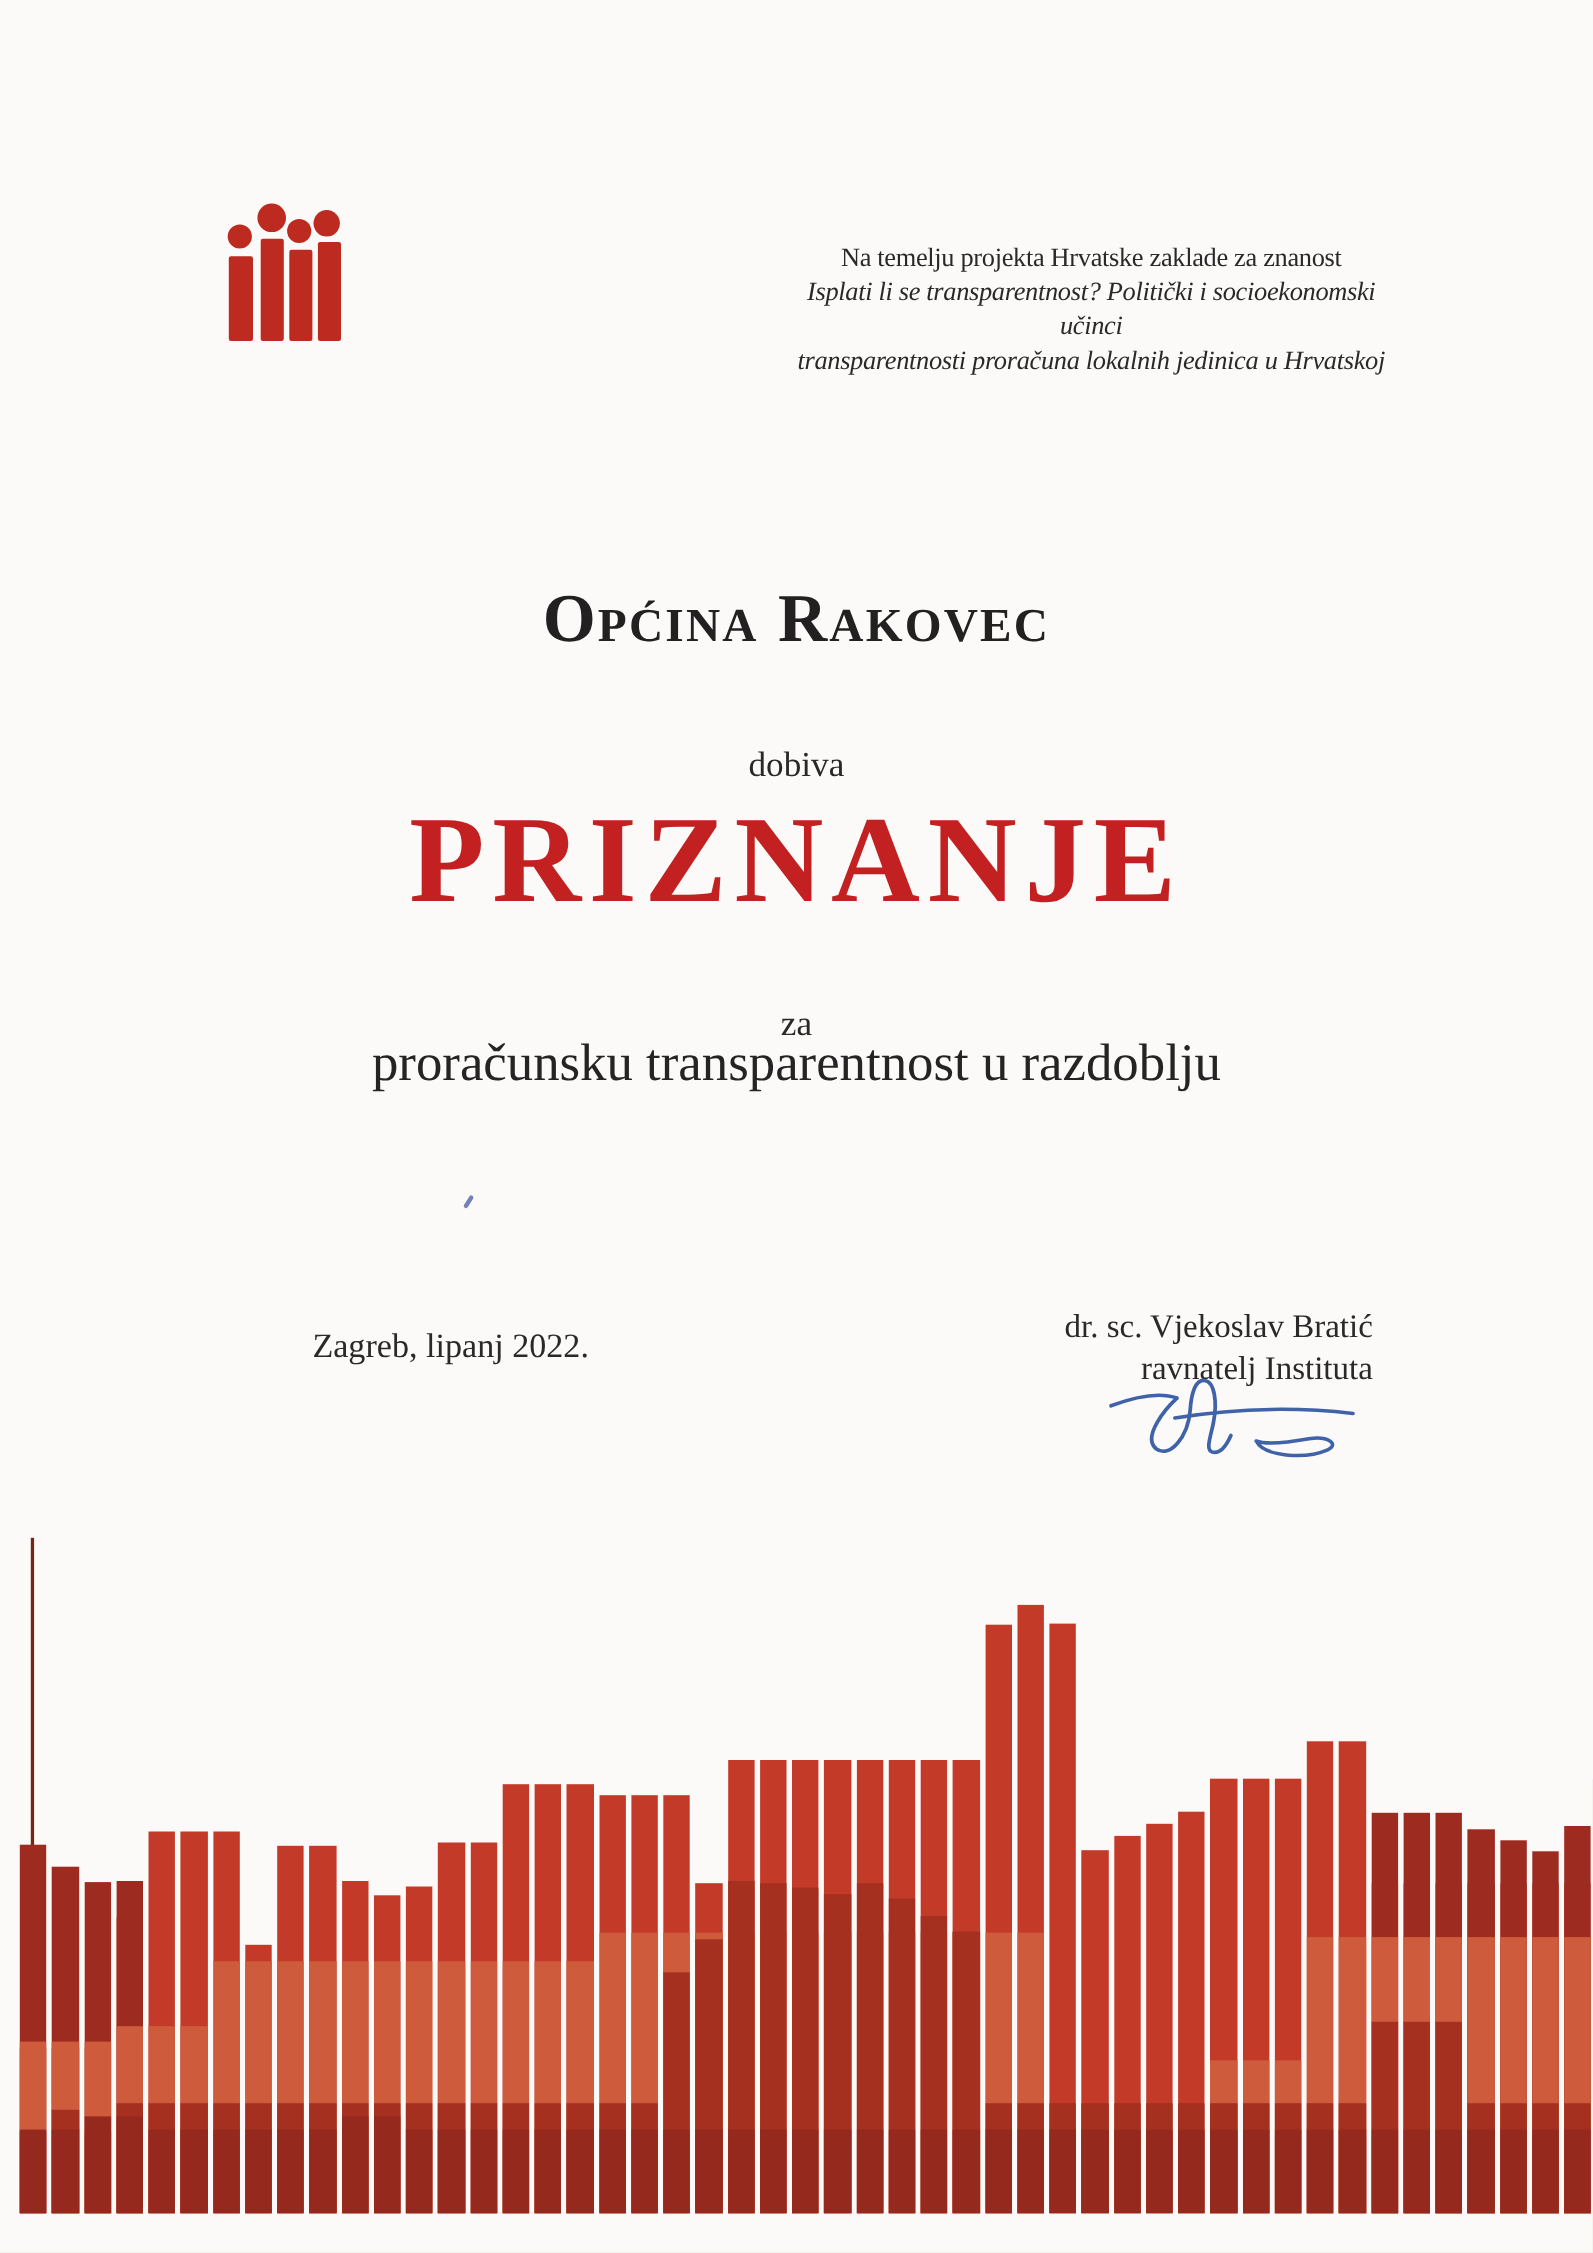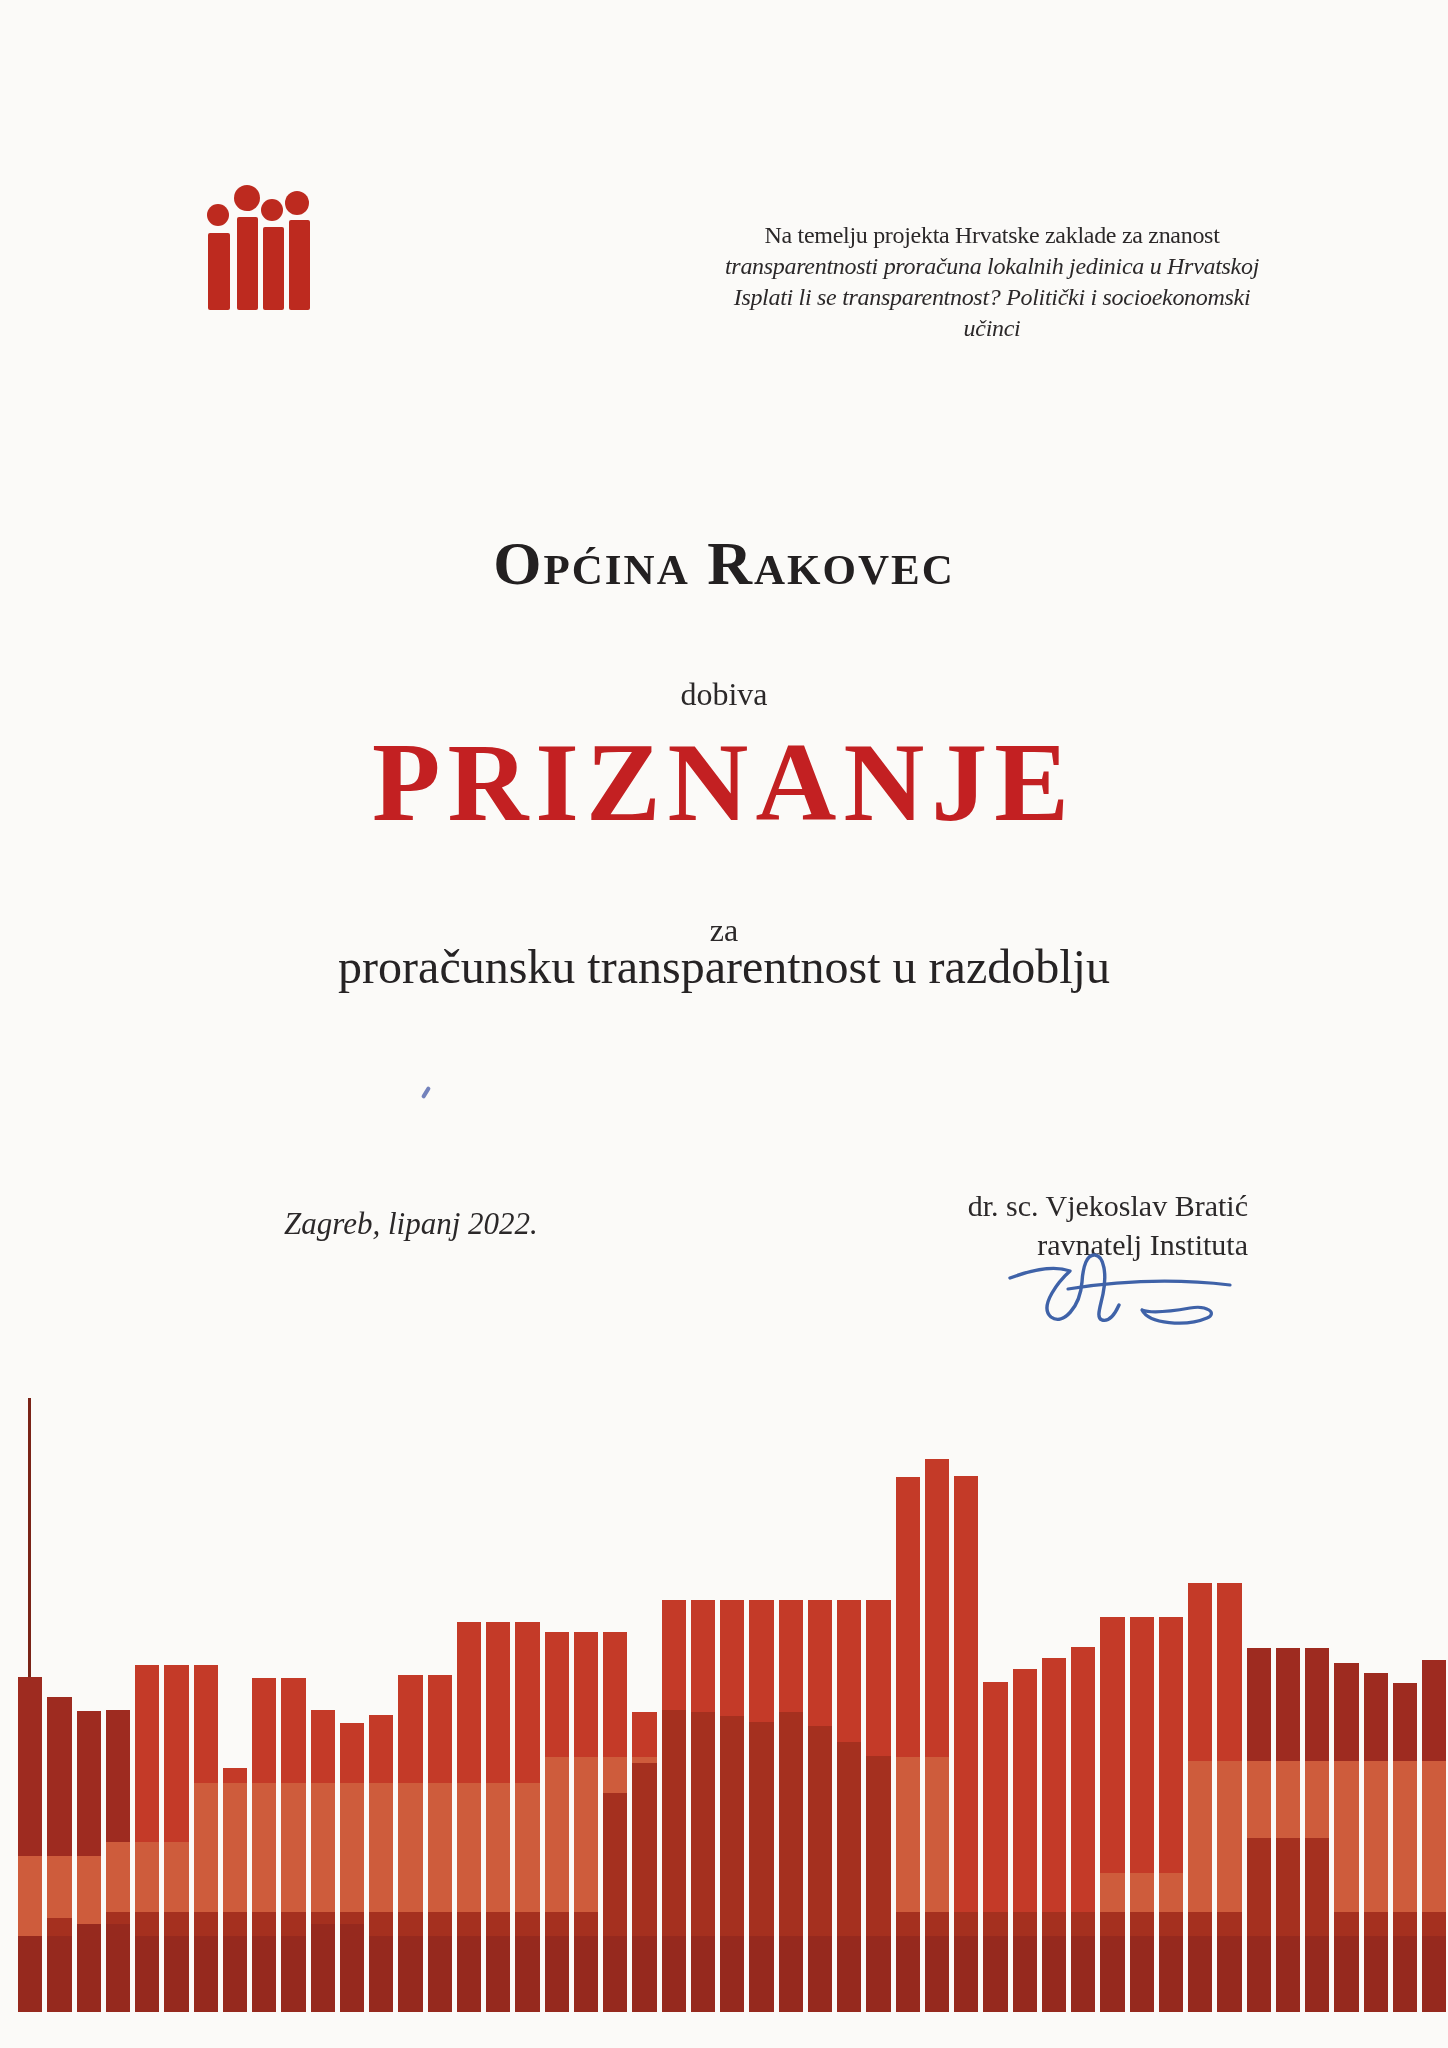--- a/index.html
+++ b/index.html
@@ -54,21 +54,21 @@
     text-align:center;font-size:48px;line-height:62px;color:#262324;
   }
 
   .pen-mark{
     position:absolute;left:424px;top:1086px;width:4px;height:13px;
     border-radius:3px;transform:rotate(32deg);opacity:.85;
   }
 
   .place-date{
     position:absolute;left:284px;top:1206px;
-    font-size:31px;color:#2b2829;font-style:italic;
+    font-size:31px;color:#2b2829;
   }
   .signer{
     position:absolute;right:200px;top:1186px;width:520px;
     text-align:right;font-size:30px;line-height:39px;color:#2b2829;
   }
   .signature{
     position:absolute;left:1002px;top:1244px;width:238px;height:92px;
   }
 
   
@@ -91,22 +91,22 @@
       <div class="logo-bar" style="left: 93px; top: 40px; width: 21px; height: 90px; background: rgb(189, 42, 31);"></div>
       <div class="logo-dot" style="left: 11px; top: 24px; width: 22px; height: 22px; background: rgb(189, 42, 31);"></div>
       <div class="logo-dot" style="left: 38px; top: 5px; width: 26px; height: 26px; background: rgb(189, 42, 31);"></div>
       <div class="logo-dot" style="left: 65px; top: 19px; width: 22px; height: 22px; background: rgb(189, 42, 31);"></div>
       <div class="logo-dot" style="left: 89px; top: 11px; width: 24px; height: 24px; background: rgb(189, 42, 31);"></div>
     </div>
 
 
   <div class="note">
     <div>Na temelju projekta Hrvatske zaklade za znanost</div>
+    <div class="it">Isplati li se transparentnost? Politički i socioekonomski učinci</div>
     <div class="it">transparentnosti proračuna lokalnih jedinica u Hrvatskoj</div>
-    <div class="it">Isplati li se transparentnost? Politički i socioekonomski učinci</div>
   </div>
 
   <div class="recipient">Općina Rakovec</div>
   <div class="dobiva">dobiva</div>
   <div class="award" id="award-title" style="color: rgb(195, 32, 34);">PRIZNANJE</div>
   <div class="za">za</div>
   <div class="reason">
     <div>proračunsku transparentnost u razdoblju</div>
   </div>
   <div class="pen-mark" id="pen-mark" style="background: rgb(90, 108, 178);"></div>

